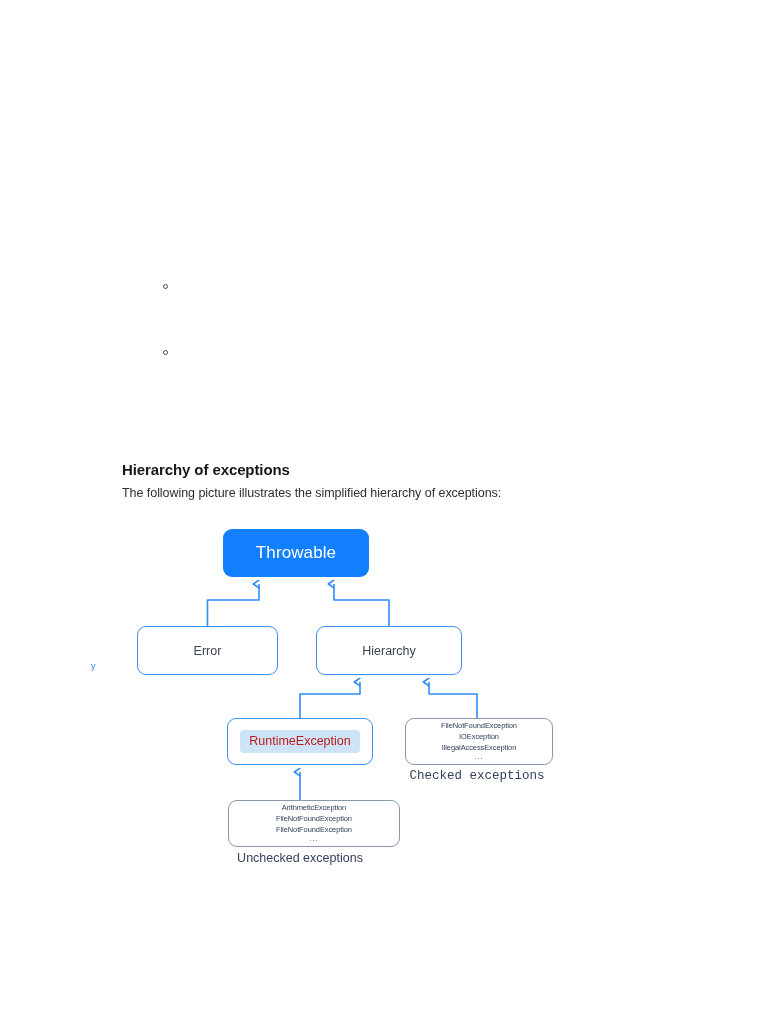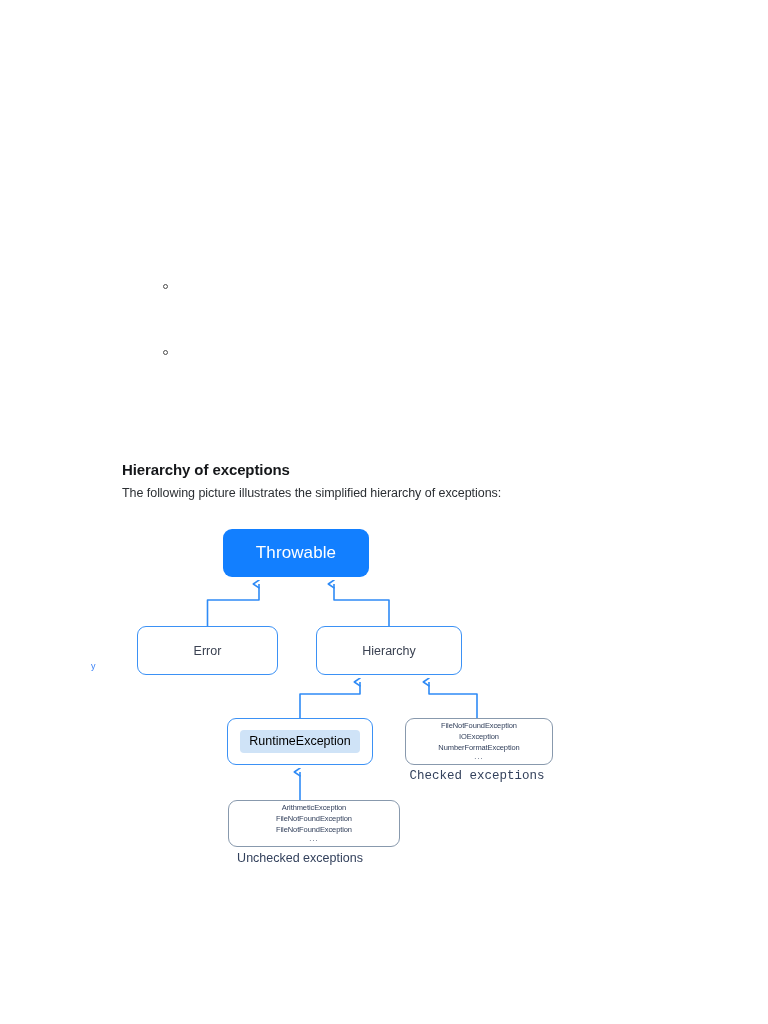--- a/index.html
+++ b/index.html
@@ -128,21 +128,21 @@
     width: 146px;
     height: 47px;
     background: #ffffff;
     border: 1.4px solid #3b91f5;
     border-radius: 9px;
   }
   .node-runtime .highlight {
     background: #cfe3f7;
     border-radius: 4px;
     padding: 5px 9px;
-    color: #000000;
+    color: #b91c1c;
     font-size: 12.5px;
     line-height: 1;
   }
 
   .leaf-box {
     position: absolute;
     box-sizing: border-box;
     background: #ffffff;
     border: 1px solid #8899ad;
     border-radius: 9px;
@@ -216,21 +216,21 @@
 
   <div class="node node-exception">Hierarchy</div>
 
   <div class="node node-runtime">
     <span class="highlight">RuntimeException</span>
   </div>
 
   <div class="leaf-box leaf-checked">
     <span>FileNotFoundException</span>
     <span>IOException</span>
-    <span>NumberFormatException</span>
+    <span>IllegalAccessException</span>
     <span class="dots">...</span>
   </div>
   <div class="caption caption-checked">Checked exceptions</div>
 
   <div class="leaf-box leaf-unchecked">
     <span>ArithmeticException</span>
     <span>FileNotFoundException</span>
     <span>FileNotFoundException</span>
     <span class="dots">...</span>
   </div>

